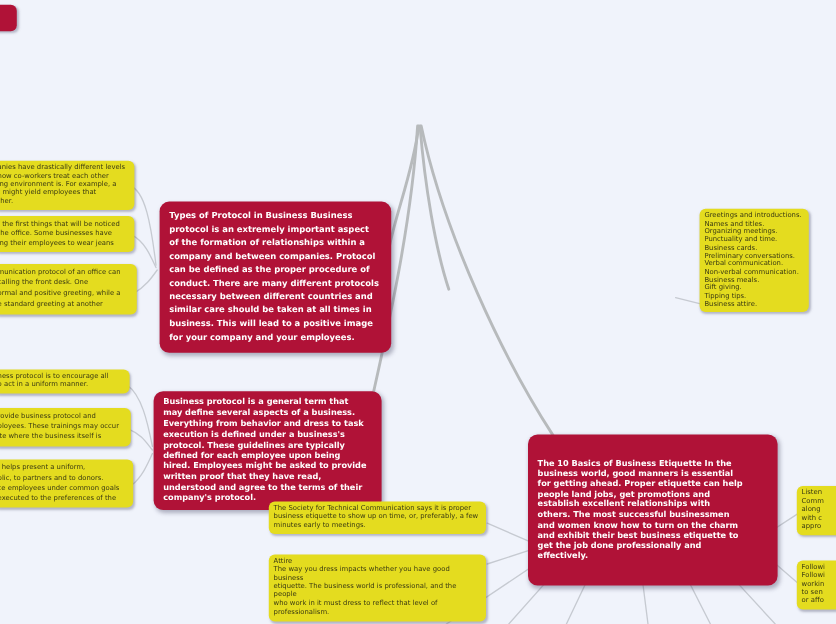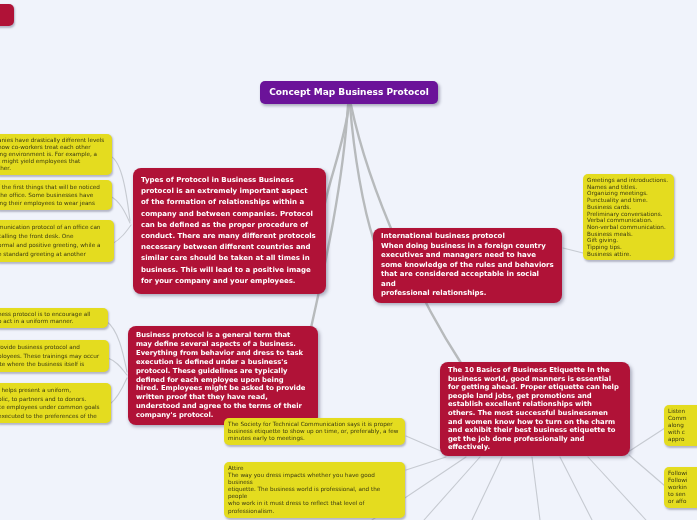--- a/index.html
+++ b/index.html
@@ -26,21 +26,21 @@
   }
   .red-stub{
     position:absolute;background:#b01237;border-radius:5px;
     box-shadow:1px 1.5px 2px rgba(70,70,100,.35);
   }
   
   #node-title{left:260px;top:81px;width:178px;height:23px;}
   #node-types{left:133px;top:168px;width:193px;font-size:7px;line-height:11.2px;padding:7px 8px;}
   #node-international{left:373px;top:228px;width:189px;font-size:7px;line-height:9.5px;padding:4px 8px;}
   #node-business{left:128px;top:326px;width:190px;font-size:6.8px;line-height:8.9px;padding:5px 8px;}
-  #node-basics{left:440px;top:362px;width:190px;font-size:6.8px;line-height:8.6px;padding:4px 8px;}
+  #node-basics{left:440px;top:362px;width:208px;font-size:6.8px;line-height:8.6px;padding:20px 8px;}
   #node-etiquette-list{left:583px;top:174px;width:91px;line-height:6.7px;}
   #node-society{left:224px;top:418px;width:181px;}
   #node-attire{left:224px;top:462px;width:181px;}
   #node-left-1{left:-6px;top:134px;width:118px;}
   #node-left-2{left:-6px;top:180px;width:118px;line-height:8px;}
   #node-left-3{left:-6px;top:220px;width:120px;line-height:9px;}
   #node-left-4{left:-6px;top:308px;width:114px;}
   #node-left-5{left:-6px;top:340px;width:115px;line-height:8.5px;}
   #node-left-6{left:-6px;top:383px;width:117px;line-height:8.5px;}
   #node-right-listen{left:664px;top:405px;width:60px;}
@@ -77,39 +77,32 @@
       <path d="M480,457 L424,520"></path>
       <path d="M502,457 L472,520"></path>
       <path d="M532,457 L540,520"></path>
       <path d="M560,457 L592,520"></path>
       <path d="M588,457 L646,520"></path>
     </g>
   </svg>
 
   <div id="corner-stub" class="red-stub"></div>
 
-  <div id="node-title" class="node title-node">Concept Map Business Protocol</div>
 
   <div id="node-types" class="node red-node">Types of Protocol in Business Business
 protocol is an extremely important aspect
 of the formation of relationships within a
 company and between companies. Protocol
 can be defined as the proper procedure of
 conduct. There are many different protocols
 necessary between different countries and
 similar care should be taken at all times in
 business. This will lead to a positive image
 for your company and your employees.</div>
 
-  <div id="node-international" class="node red-node">International business protocol
-When doing business in a foreign country
-executives and managers need to have
-some knowledge of the rules and behaviors
-that are considered acceptable in social and
-professional relationships.</div>
 
   <div id="node-business" class="node red-node">Business protocol is a general term that
 may define several aspects of a business.
 Everything from behavior and dress to task
 execution is defined under a business's
 protocol. These guidelines are typically
 defined for each employee upon being
 hired. Employees might be asked to provide
 written proof that they have read,
 understood and agree to the terms of their

